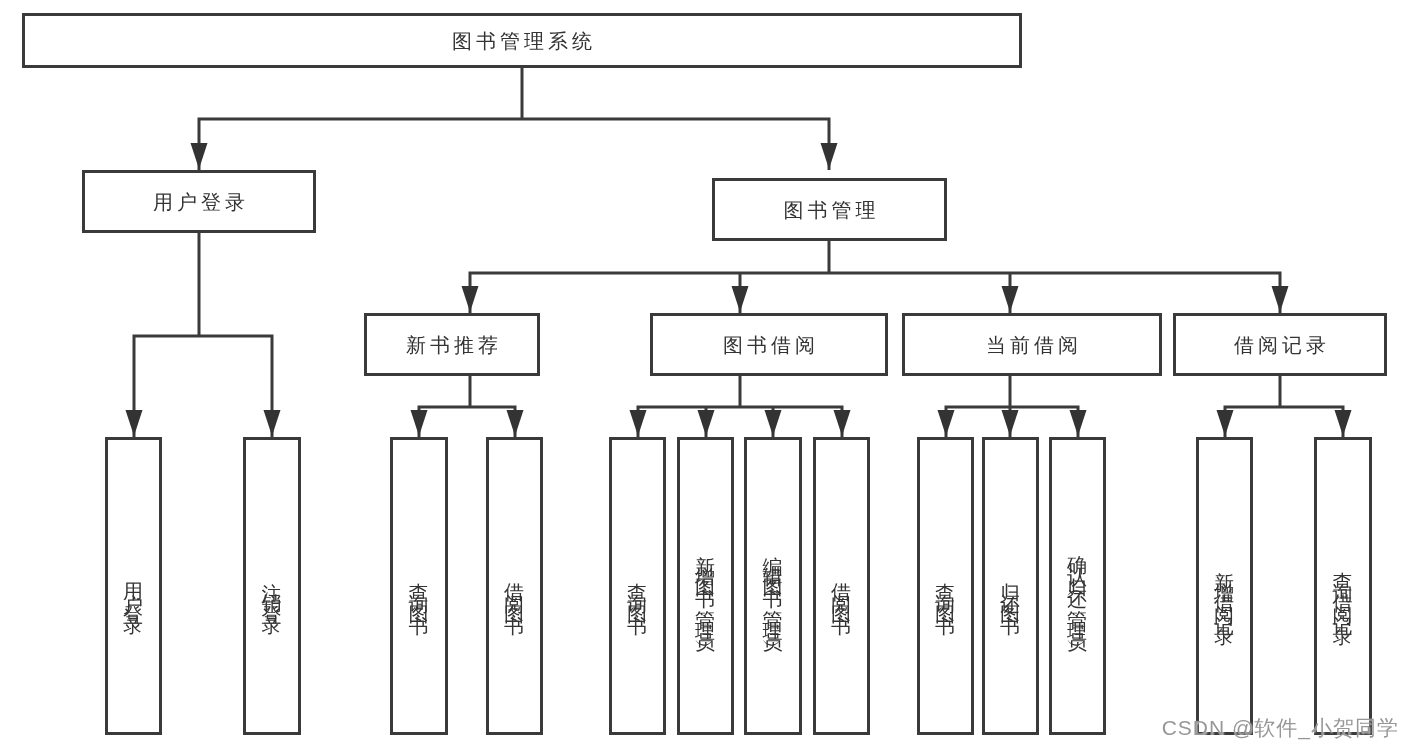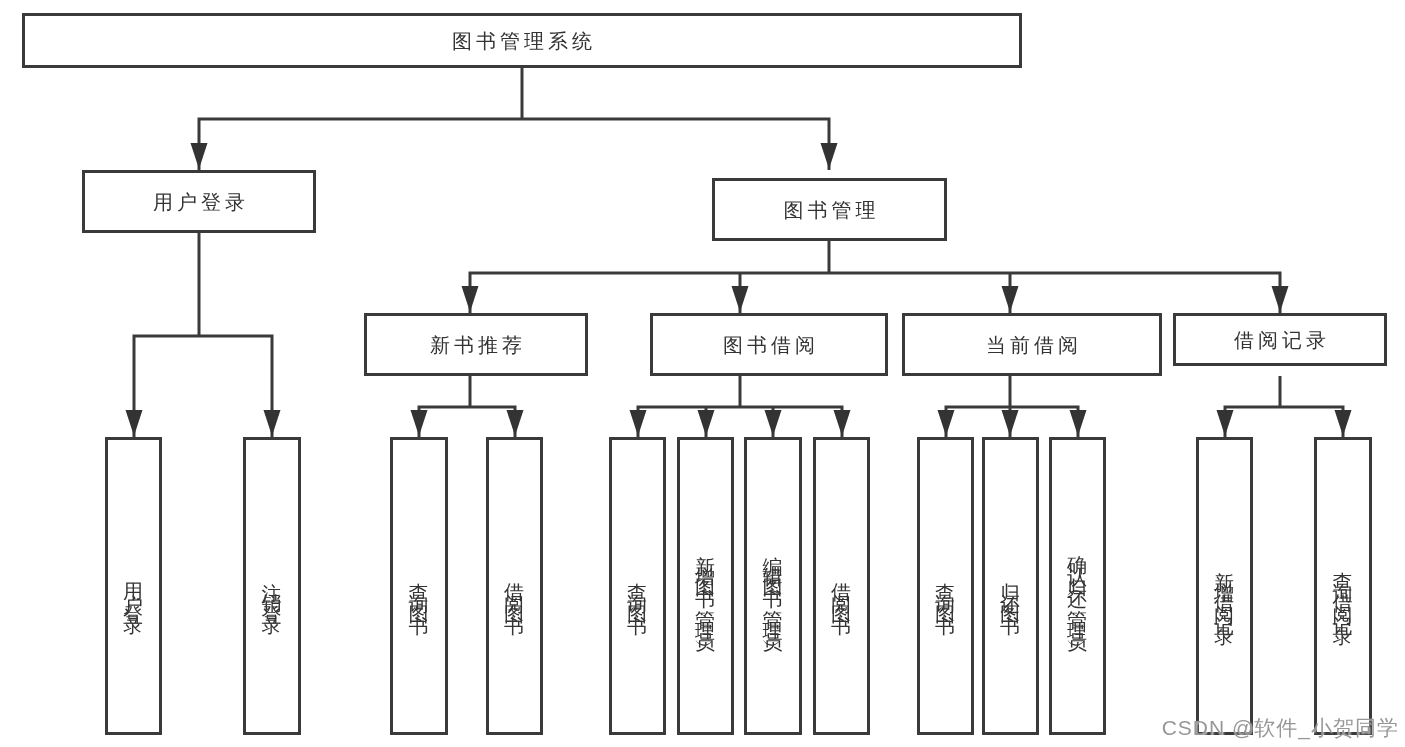--- a/index.html
+++ b/index.html
@@ -93,30 +93,30 @@
     <span class="lbl">图书管理系统</span>
   </div>
 
   <div class="box" style="left:82px;top:170px;width:234px;height:63px;">
     <span class="lbl">用户登录</span>
   </div>
   <div class="box" style="left:712px;top:178px;width:235px;height:63px;">
     <span class="lbl">图书管理</span>
   </div>
 
-  <div class="box" style="left:364px;top:313px;width:224px;height:63px;">
+  <div class="box" style="left:364px;top:313px;width:176px;height:63px;">
     <span class="lbl">新书推荐</span>
   </div>
   <div class="box" style="left:650px;top:313px;width:238px;height:63px;">
     <span class="lbl">图书借阅</span>
   </div>
   <div class="box" style="left:902px;top:313px;width:260px;height:63px;">
     <span class="lbl">当前借阅</span>
   </div>
-  <div class="box" style="left:1173px;top:313px;width:214px;height:53px;">
+  <div class="box" style="left:1173px;top:313px;width:214px;height:63px;">
     <span class="lbl">借阅记录</span>
   </div>
 
   <div class="leaf" style="left:105px;width:57px;">
     <span class="vlbl">用户登录</span>
   </div>
   <div class="leaf" style="left:243px;width:58px;">
     <span class="vlbl">注销登录</span>
   </div>
 

